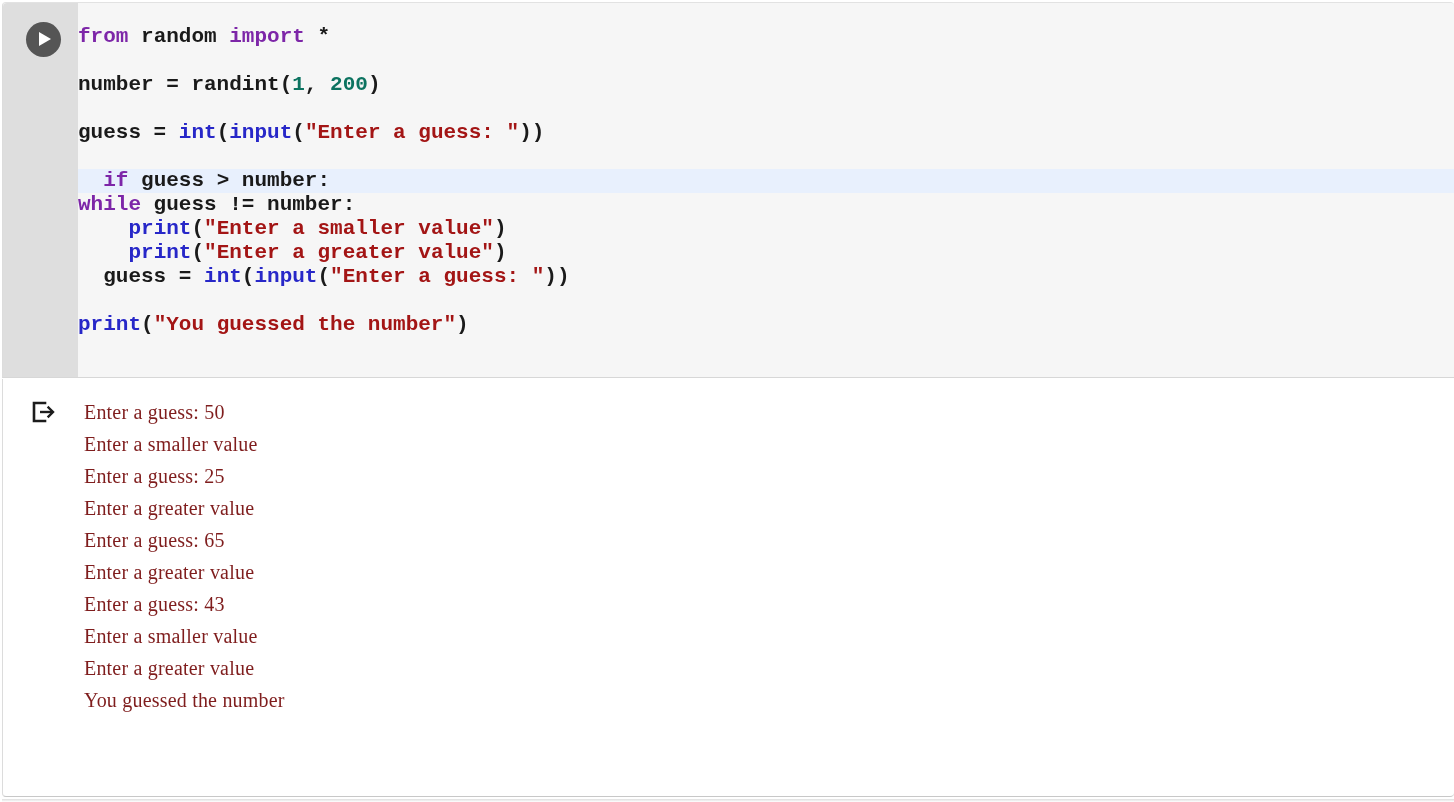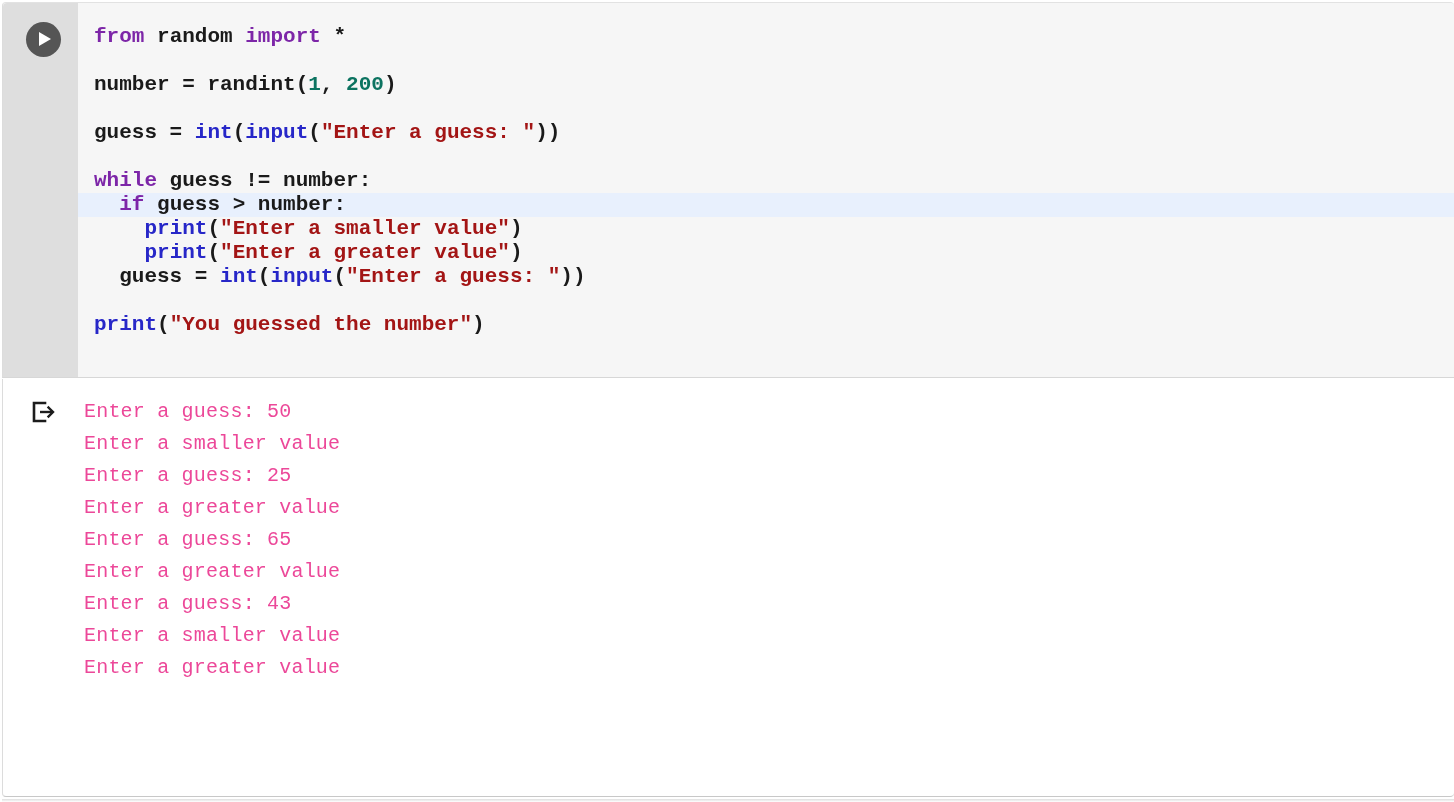--- a/index.html
+++ b/index.html
@@ -89,21 +89,20 @@
 
   .code-line {
     position: relative;
     height: 24px;
     line-height: 24px;
     white-space: pre;
     font-family: "Liberation Mono", "DejaVu Sans Mono", monospace;
     font-size: 21px;
     font-weight: bold;
     color: #1a1a1a;
-    padding-left: 16px;
     letter-spacing: 0px;
   }
   .code-line.highlight {
     background: #e8f0fd;
   }
   .code-line.blank {
     color: transparent;
   }
 
   .tok-kw      { color: #7d26a8; }
@@ -140,23 +139,23 @@
     position: absolute;
     left: 84px;
     top: 396px;
     right: 8px;
   }
 
   .output-line {
     height: 32px;
     line-height: 32px;
     white-space: pre;
-    font-family: Liberation Mono, monospace;
+    font-family: Liberation Serif, serif;
     font-size: 20px;
-    color: #ec4899;
+    color: #7f1d1d;
     letter-spacing: 0.2px;
   }
 
   .bottom-shadow {
     position: absolute;
     left: 2px;
     bottom: 0;
     width: 1452px;
     height: 3px;
     background: linear-gradient(to bottom, rgba(0,0,0,0.13), rgba(0,0,0,0.0));
@@ -174,22 +173,22 @@
     </div>
 
     <div class="code-area">
       <div class="code-lines" id="code-lines">
           <div class="code-line"><span class="tok-kw">from</span><span class="tok-plain"> random </span><span class="tok-kw">import</span><span class="tok-plain"> *</span></div>
           <div class="code-line blank">&nbsp;</div>
           <div class="code-line"><span class="tok-plain">number = randint(</span><span class="tok-num">1</span><span class="tok-plain">, </span><span class="tok-num">200</span><span class="tok-plain">)</span></div>
           <div class="code-line blank">&nbsp;</div>
           <div class="code-line"><span class="tok-plain">guess = </span><span class="tok-fn">int</span><span class="tok-plain">(</span><span class="tok-fn">input</span><span class="tok-plain">(</span><span class="tok-str">"Enter a guess: "</span><span class="tok-plain">))</span></div>
           <div class="code-line blank">&nbsp;</div>
+          <div class="code-line highlight"><span class="tok-plain">  </span><span class="tok-kw">if</span><span class="tok-plain"> guess &gt; number:</span></div>
           <div class="code-line"><span class="tok-kw">while</span><span class="tok-plain"> guess != number:</span></div>
-          <div class="code-line highlight"><span class="tok-plain">  </span><span class="tok-kw">if</span><span class="tok-plain"> guess &gt; number:</span></div>
           <div class="code-line"><span class="tok-plain">    </span><span class="tok-fn">print</span><span class="tok-plain">(</span><span class="tok-str">"Enter a smaller value"</span><span class="tok-plain">)</span></div>
           <div class="code-line"><span class="tok-plain">    </span><span class="tok-fn">print</span><span class="tok-plain">(</span><span class="tok-str">"Enter a greater value"</span><span class="tok-plain">)</span></div>
           <div class="code-line"><span class="tok-plain">  guess = </span><span class="tok-fn">int</span><span class="tok-plain">(</span><span class="tok-fn">input</span><span class="tok-plain">(</span><span class="tok-str">"Enter a guess: "</span><span class="tok-plain">))</span></div>
           <div class="code-line blank">&nbsp;</div>
           <div class="code-line"><span class="tok-fn">print</span><span class="tok-plain">(</span><span class="tok-str">"You guessed the number"</span><span class="tok-plain">)</span></div>
         </div>
     </div>
 
   </div>
 
@@ -206,17 +205,18 @@
   <div class="output-lines" id="output-lines">
       <div class="output-line">Enter a guess: 50</div>
       <div class="output-line">Enter a smaller value</div>
       <div class="output-line">Enter a guess: 25</div>
       <div class="output-line">Enter a greater value</div>
       <div class="output-line">Enter a guess: 65</div>
       <div class="output-line">Enter a greater value</div>
       <div class="output-line">Enter a guess: 43</div>
       <div class="output-line">Enter a smaller value</div>
       <div class="output-line">Enter a greater value</div>
+      <div class="output-line">You guessed the number</div>
     </div>
 
   <div class="bottom-shadow"></div>
 
 </div>
 
 </body></html>

